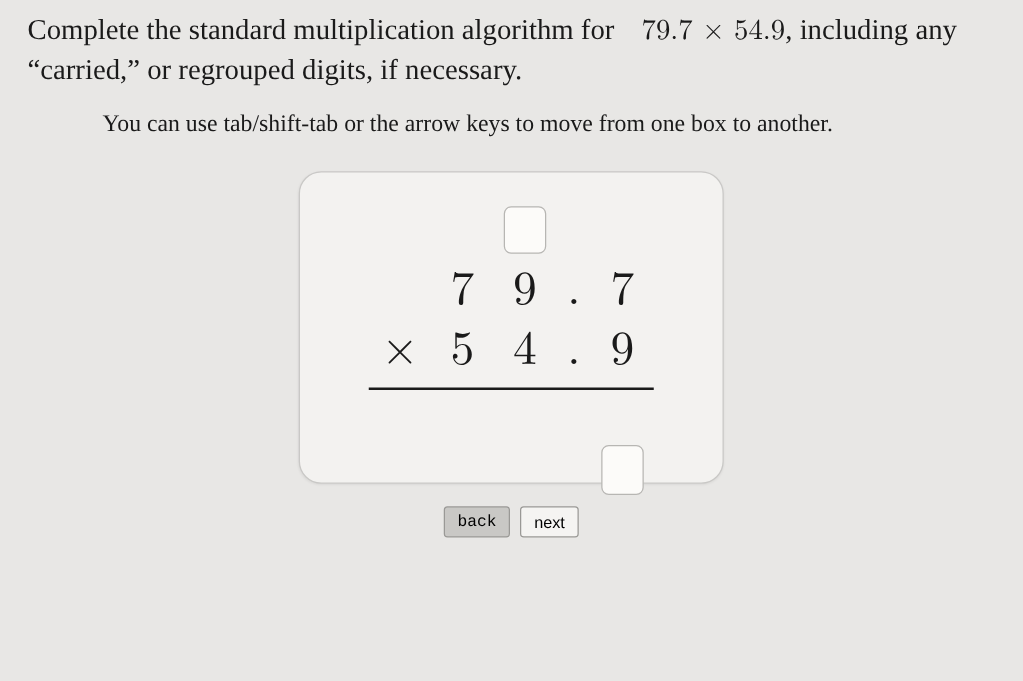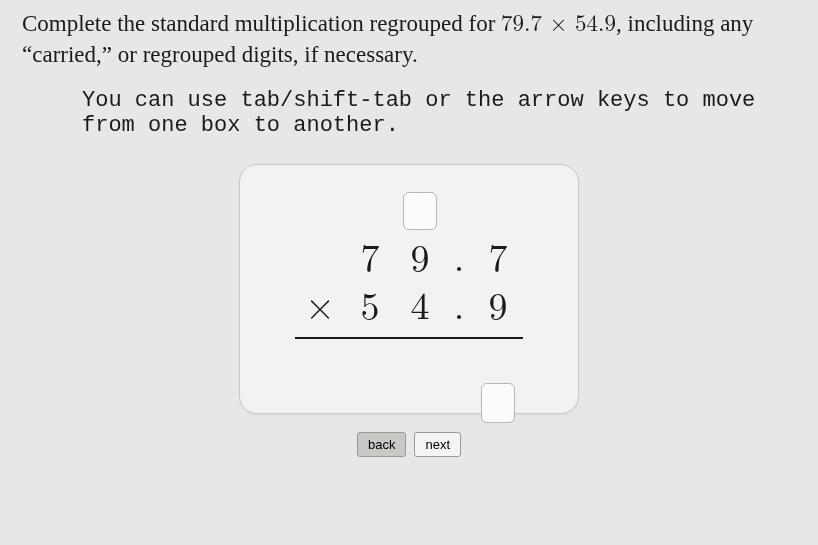--- a/index.html
+++ b/index.html
@@ -13,27 +13,27 @@
     overflow: hidden;
     position: relative;
   }
   .instruction {
     font-size: 23px;
     line-height: 1.35;
     margin-bottom: 18px;
   }
   .instruction .expr {
     font-family: 'Latin Modern Math', 'STIX Two Math', Georgia, serif;
+    margin-left: 16px;
   }
   .hint {
-    font-size: 22px;
+    font-size: 19px;
     text-align: left;
     margin-left: 60px;
     margin-bottom: 26px;
-    font-family: Liberation Mono, monospace;
   }
   .work-area {
     width: 340px;
     height: 250px;
     margin: 0 auto;
     background: #f3f2f0;
     border: 1px solid #c9c8c6;
     border-radius: 18px;
     padding: 22px 36px 18px 36px;
     box-shadow: 0 1px 2px rgba(0,0,0,0.06);
@@ -81,28 +81,28 @@
     font-family: Arial, Helvetica, sans-serif;
   }
   .btn {
     font-size: 13px;
     padding: 4px 10px;
     border: 1px solid #9a9996;
     border-radius: 3px;
     background: #ededeb;
     cursor: pointer;
   }
-  .btn-back { background: #c9c8c5; }
+  .btn-back { background: #c9c8c5; font-family: Liberation Mono, monospace; }
   .btn-next { background: #f5f4f2; text-align: right; }
 </style>
 </head>
 <body>
 
 <div class="instruction">
-  <span>Complete the standard multiplication regrouped for </span><span class="expr">79.7 × 54.9</span><span>, including any “carried,” or regrouped digits, if necessary.</span>
+  <span>Complete the standard multiplication algorithm for </span><span class="expr">79.7 × 54.9</span><span>, including any “carried,” or regrouped digits, if necessary.</span>
 </div>
 
 <div class="hint">You can use tab/shift-tab or the arrow keys to move from one box to another.</div>
 
 <div class="work-area">
   <div class="grid">
 
     <div class="cell carry-row"></div>
     <div class="cell carry-row"></div>
     <div class="cell carry-row">

